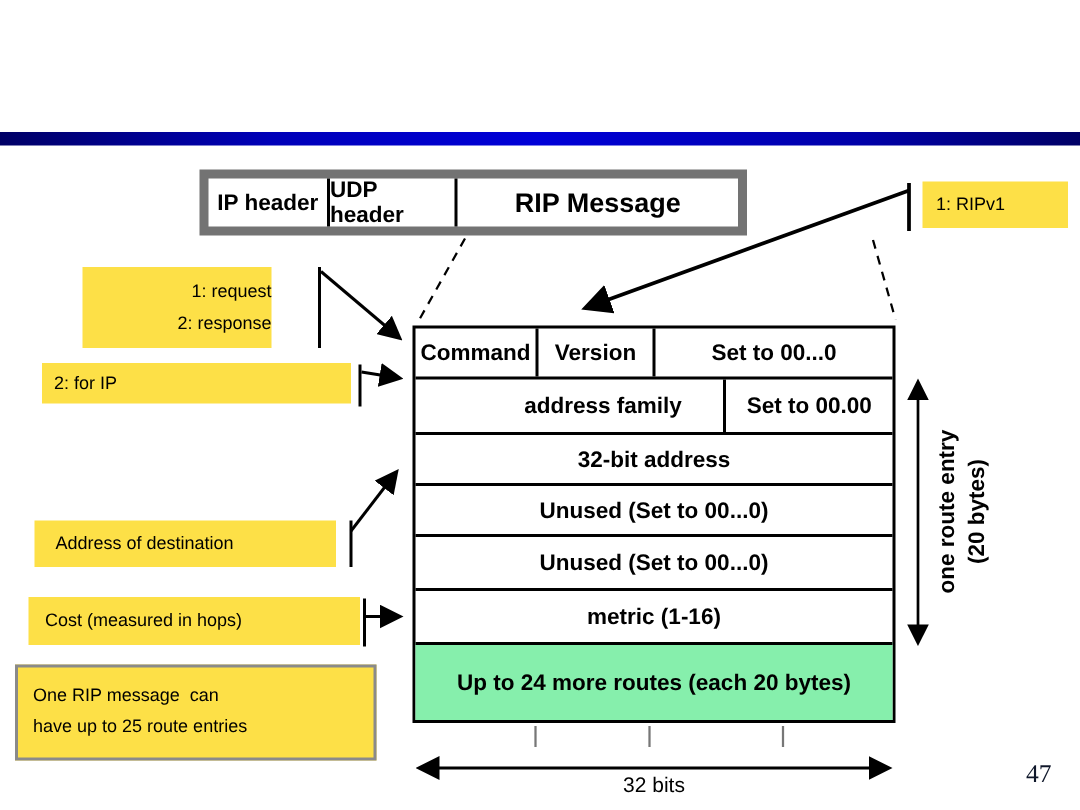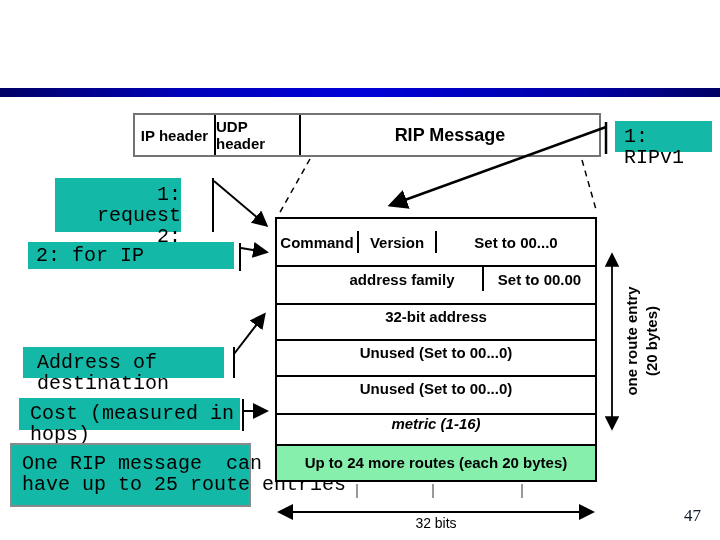--- a/index.html
+++ b/index.html
@@ -19,63 +19,62 @@
     white-space: pre;
   }
   .accent-bar {
     position: absolute; left: 0; top: 88px;
     width: 720px; height: 9px;
     background: linear-gradient(90deg, #000066 0%, #0000b8 25%, #0000d8 50%, #0000a8 80%, #000066 100%);
   }
   
   .encap {
     position: absolute; left: 133px; top: 113px;
-    width: 468px; height: 44px;
-    border: 2px solid #737373;
+    width: 365px; height: 44px;
+    border: 6px solid #737373;
     display: flex;
   }
   .encap-cell {
     display: flex; align-items: center; justify-content: center;
     font-weight: bold; font-size: 15px;
   }
   .encap-cell.c1 { width: 79px; }
   .encap-cell.c2 { width: 85px; border-left: 2px solid #000; }
   .encap-cell.c3 { flex: 1; border-left: 2px solid #000; font-size: 18px; }
   
   .callout {
     position: absolute;
-    background: #14b8a6;
-    font-size: 20px;
+    background: #fde047;
+    font-size: 12px;
     line-height: 21px;
-    font-family: Liberation Mono, monospace;
   }
   .co-ripv1   { left: 615px; top: 121px; width: 97px;  height: 31px; padding: 5px 0 0 9px; }
   .co-req     { left: 55px;  top: 178px; width: 126px; height: 54px; padding: 6px 0 0 12px; text-align: right; }
   .co-forip   { left: 28px;  top: 242px; width: 206px; height: 27px; padding: 3px 0 0 8px; }
   .co-addr    { left: 23px;  top: 347px; width: 201px; height: 31px; padding: 5px 0 0 14px; }
   .co-cost    { left: 19px;  top: 398px; width: 221px; height: 32px; padding: 5px 0 0 11px; }
   .co-note    { left: 10px;  top: 443px; width: 241px; height: 64px; padding: 8px 16px 0 10px;
                 border: 2px solid #8a8a8a; }
   .co-note span, .title { white-space: pre; }
   
   .packet {
     position: absolute; left: 275px; top: 217px;
     width: 322px; height: 265px;
     border: 2px solid #000;
     display: flex; flex-direction: column;
   }
-  .prow { display: flex; width: 100%; border-top: 2px solid #000; margin-top: 12px; }
+  .prow { display: flex; width: 100%; border-top: 2px solid #000; }
   .prow:first-child { border-top: none; }
   .pcell {
     display: flex; align-items: center; justify-content: center;
     font-weight: bold; font-size: 15px; flex: 1;
   }
   .pcell + .pcell { border-left: 2px solid #000; }
   .r1 { height: 32px; } .r2 { height: 37px; padding-left: 45px; } .r3 { height: 34px; }
-  .r4 { height: 34px; } .r5 { height: 36px; } .r6 { height: 20px; font-style: italic; }
+  .r4 { height: 34px; } .r5 { height: 36px; } .r6 { height: 36px; }
   .r7 { height: 52px; background: #86efac; }
   .w-cmd { flex: 0 0 80px; } .w-ver { flex: 0 0 78px; }
   .w-af  { flex: 0 0 160px; }
   
   .route-entry {
     position: absolute; left: 556px; top: 319px;
     width: 176px; height: 44px;
     transform: rotate(-90deg);
     text-align: center;
     font-weight: bold; font-size: 15px; line-height: 20px;

